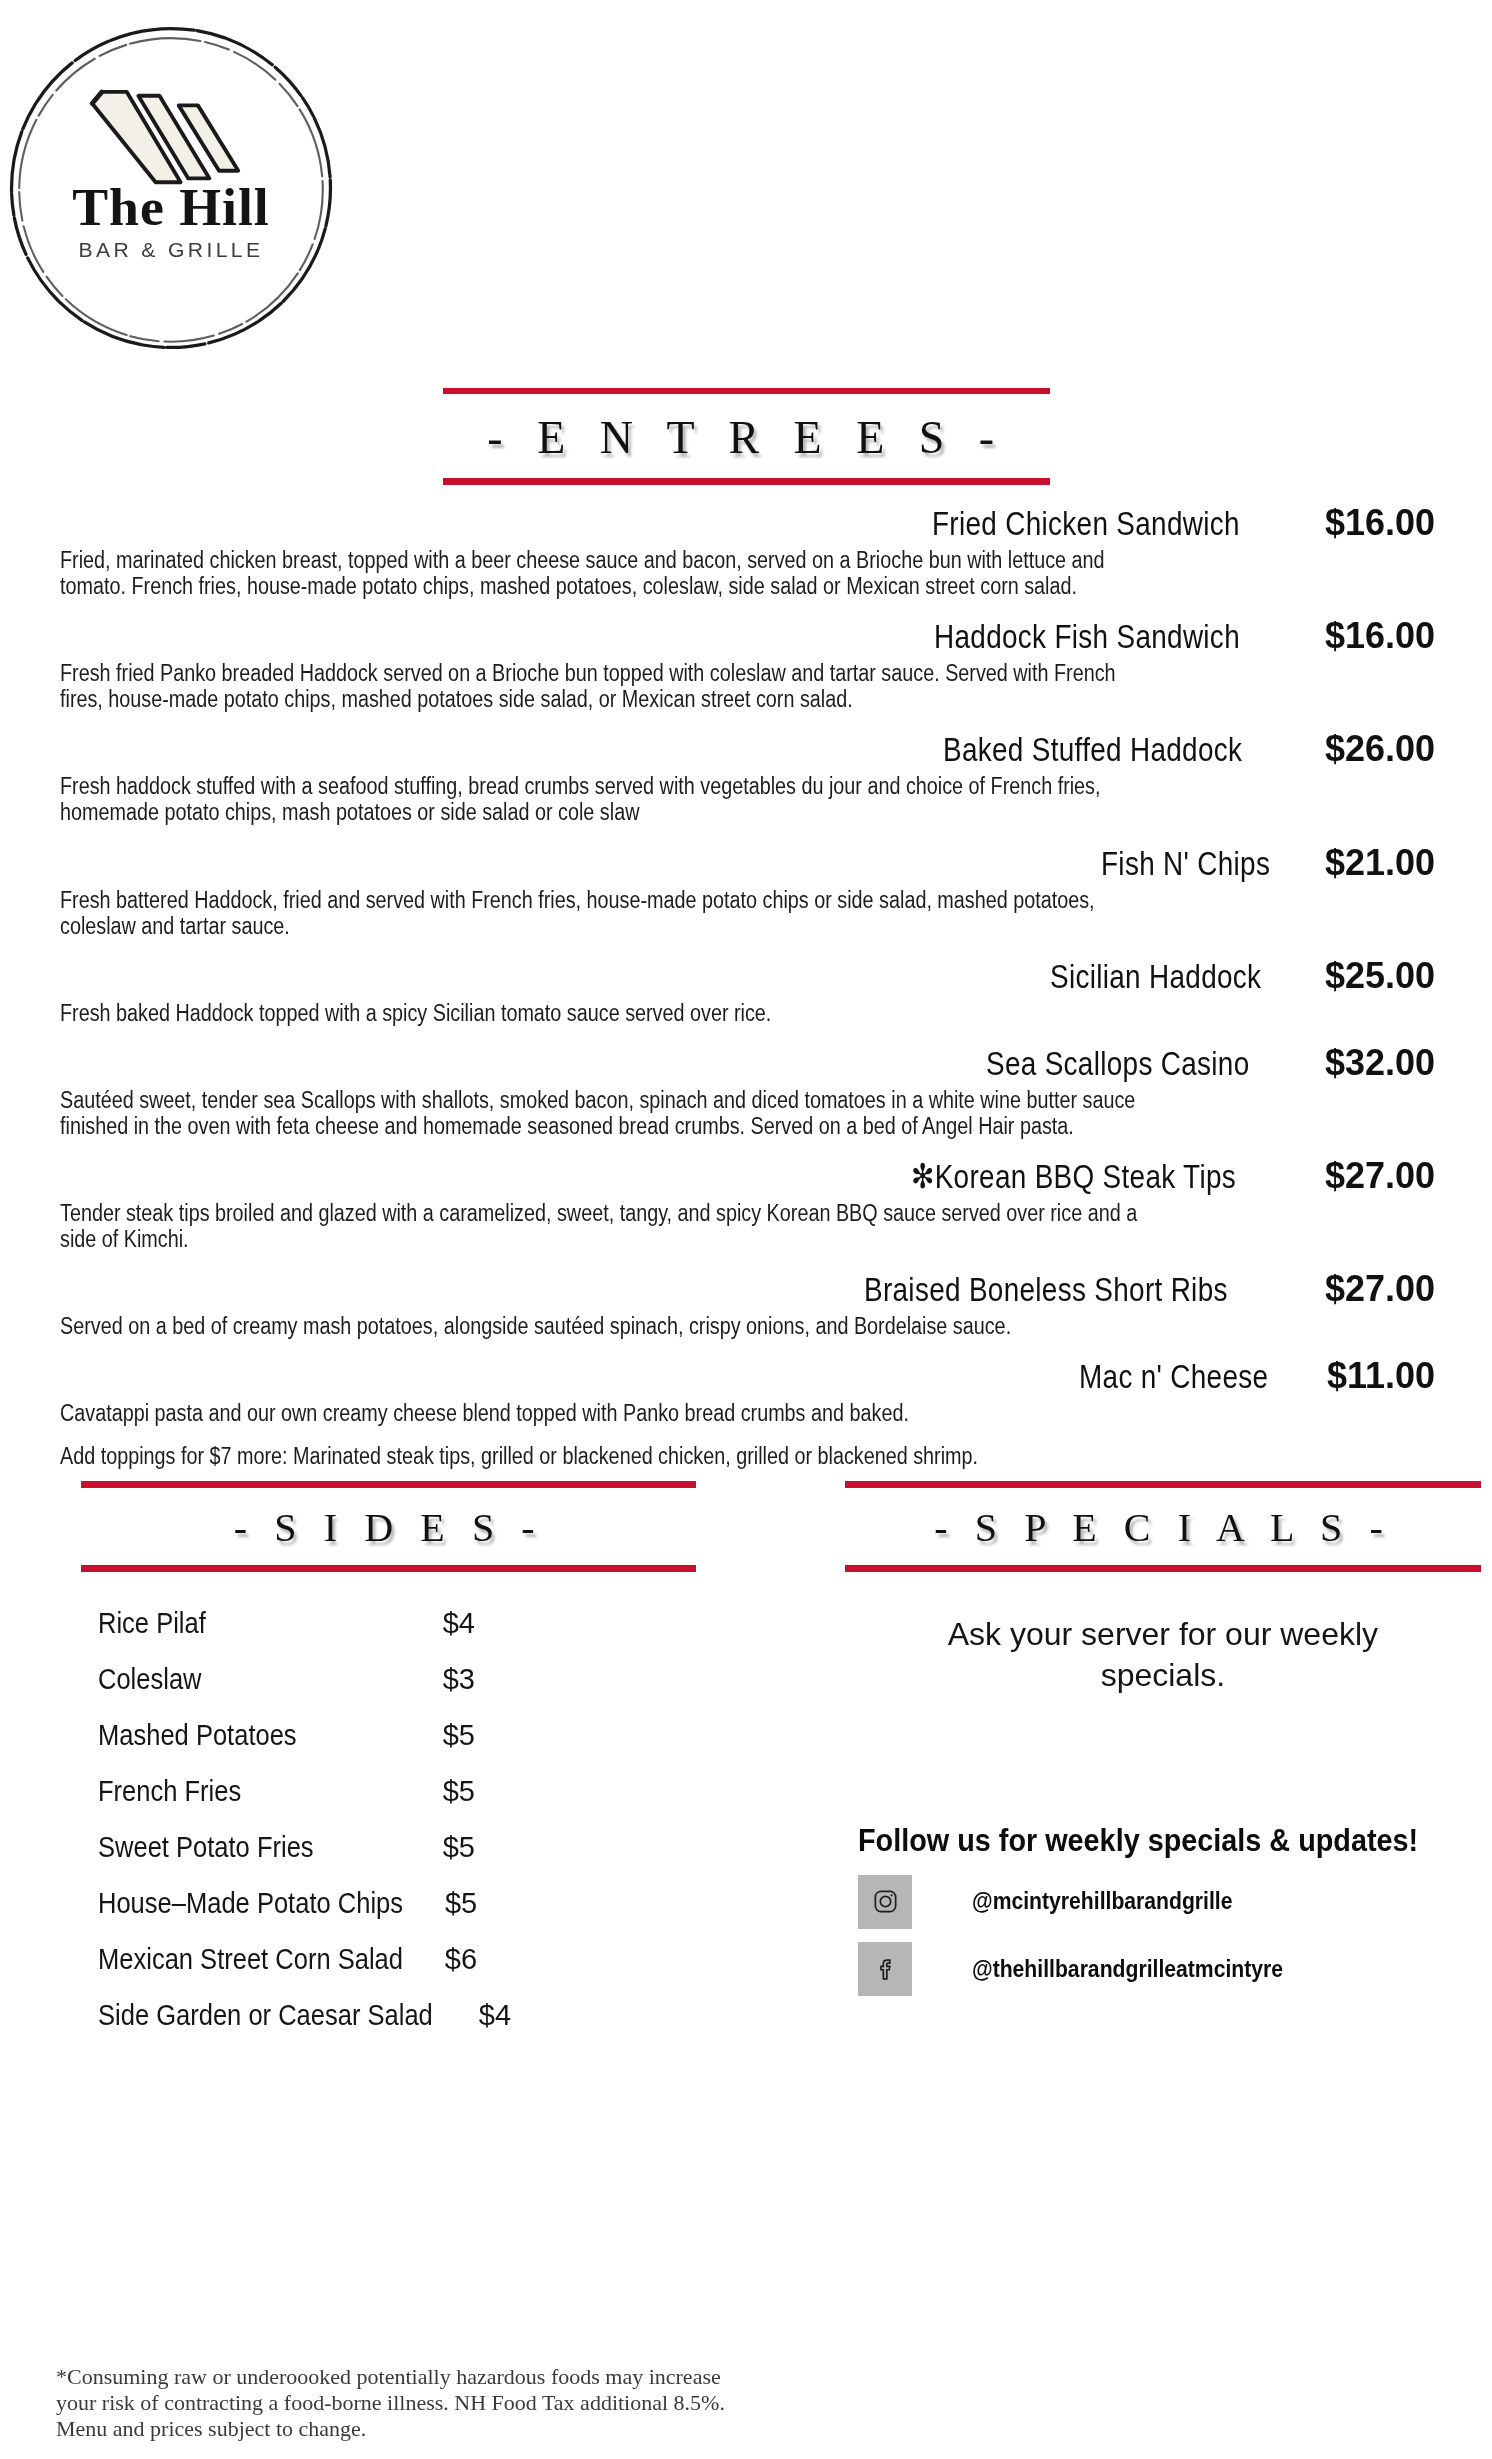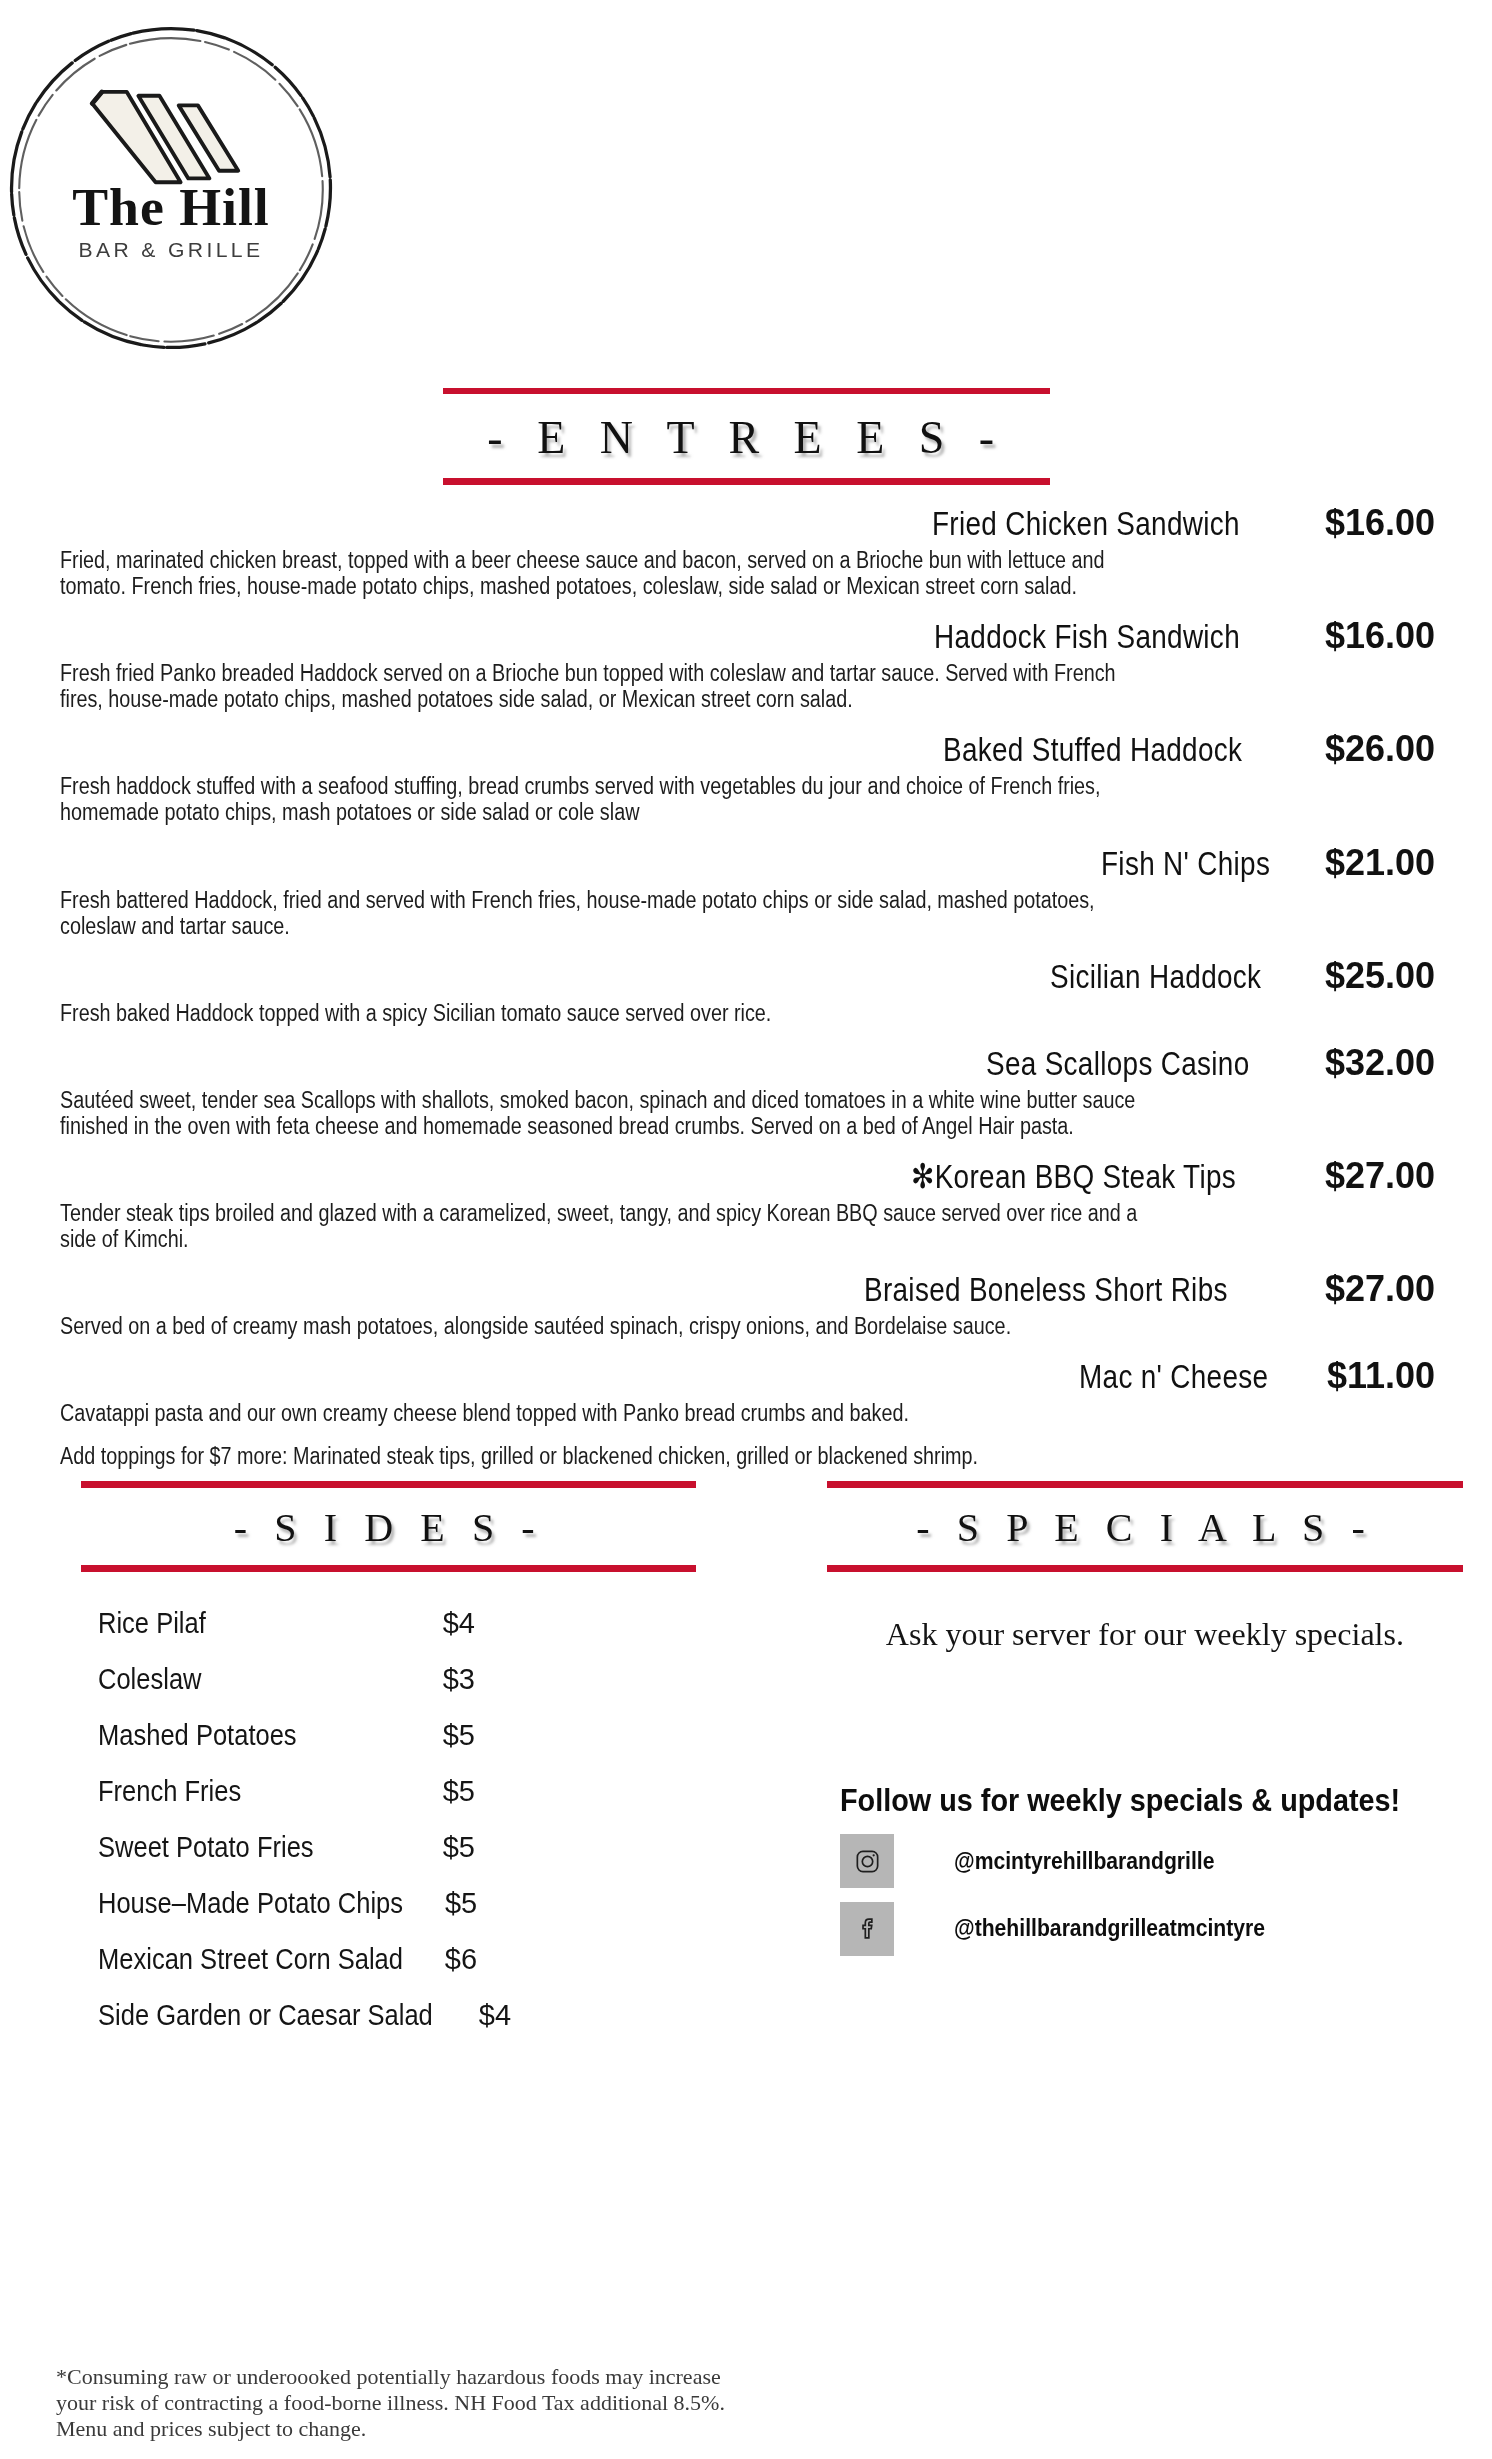--- a/index.html
+++ b/index.html
@@ -105,21 +105,21 @@
     transform: scaleX(0.86);
     transform-origin: left top;
     width: 116%;
   }
 
   
   .lower {
     display: flex;
     margin-top: 11.5px;
     padding: 0 44px 0 81px;
-    gap: 0;
+    gap: 18px;
   }
   .col-sides { width: 615px; flex: 0 0 615px; }
   .col-specials { flex: 1 1 auto; margin-left: 131px; }
 
   .sides-head { width: 100%; }
   .sides-head .section-title { font-size: 40px; letter-spacing: 8.6px; }
   .specials-head { width: 100%; }
   .specials-head .section-title { font-size: 40px; letter-spacing: 8.6px; }
 
   .sides-list {
@@ -142,21 +142,21 @@
     white-space: nowrap;
   }
   .side-price {
     font-family: "Liberation Sans Narrow", "Liberation Sans", sans-serif;
     font-size: 29px;
     color: #151515;
     white-space: nowrap;
   }
 
   .specials-text {
-    font-family: Liberation Serif, serif;
+    font-family: Liberation Sans, sans-serif;
     font-size: 32px;
     line-height: 1.27;
     color: #151515;
     text-align: center;
     margin-top: 42px;
     padding: 0 40px;
   }
 
   
   .social-block {

